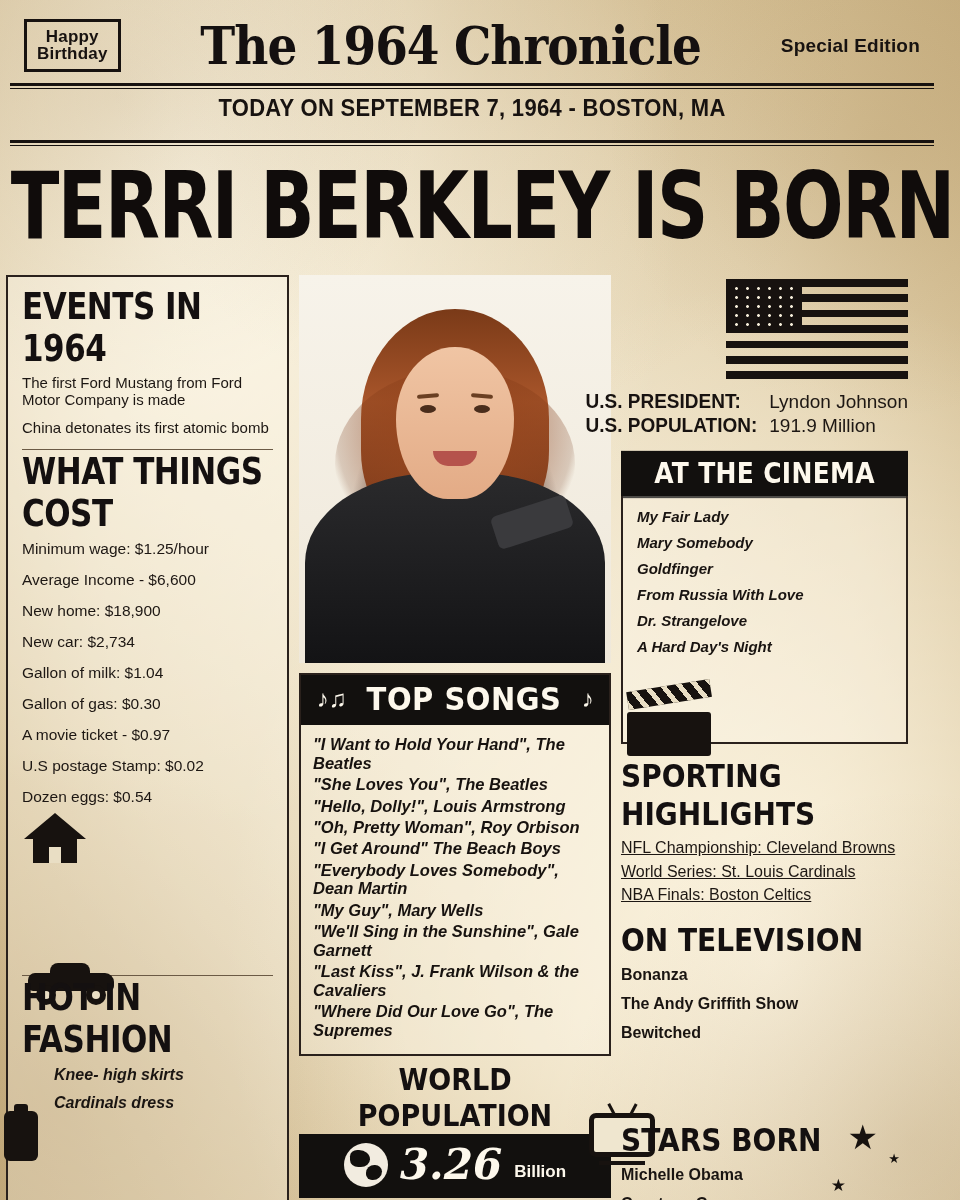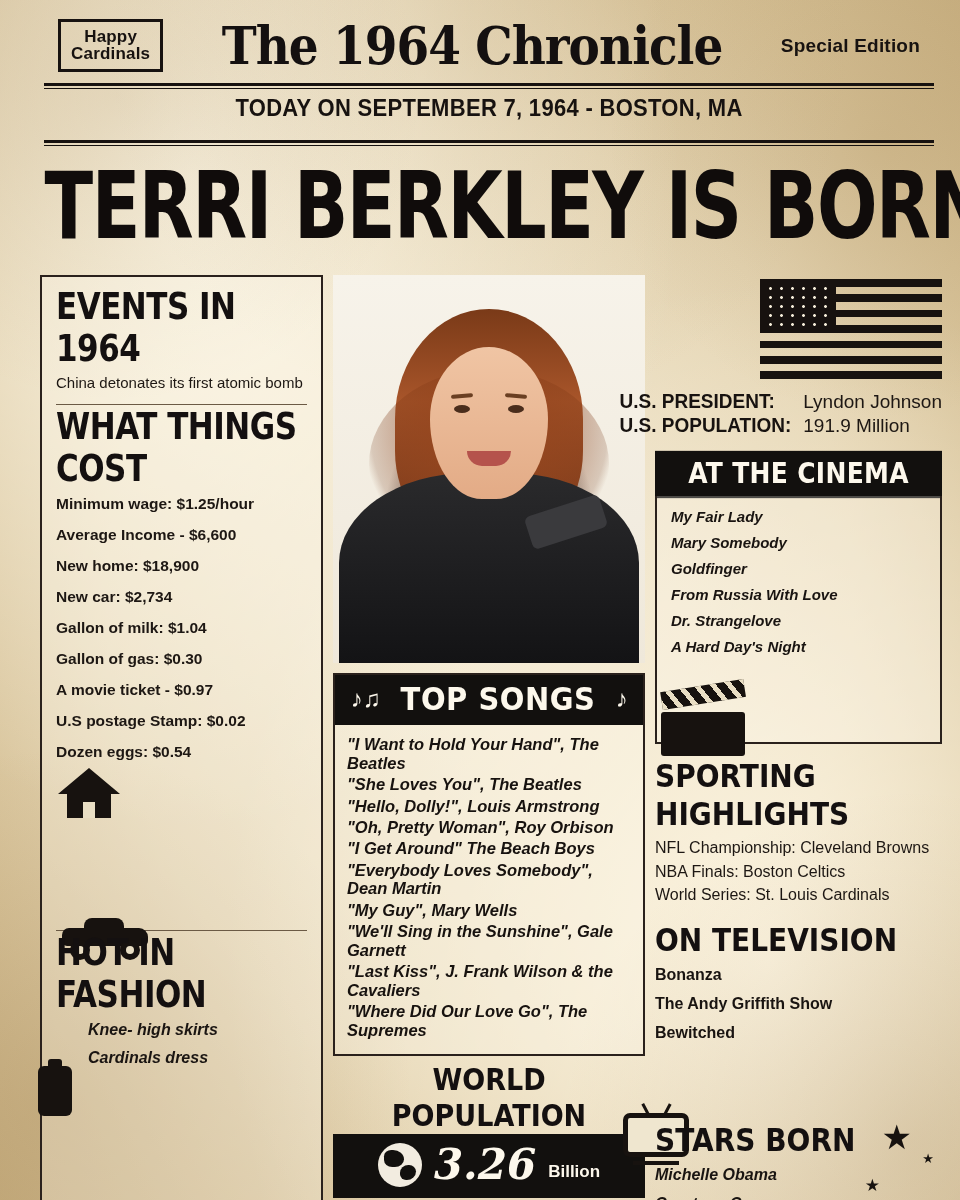--- a/index.html
+++ b/index.html
@@ -9,21 +9,21 @@
     background: #e8dcc0;
   }
   .page {
     position: relative;
     width: 960px; height: 1200px;
     background:
       radial-gradient(ellipse at 20% 15%, rgba(255,250,235,0.95) 0%, rgba(255,250,235,0) 45%),
       radial-gradient(ellipse at 80% 80%, rgba(255,248,230,0.9) 0%, rgba(255,248,230,0) 50%),
       radial-gradient(ellipse at 50% 50%, #f3e9d2 0%, #e4d4b2 55%, #d6c197 80%, #c9b183 100%);
     overflow: hidden;
-    padding: 18px 22px 14px 40px;
+    padding: 18px 22px 14px 6px;
   }
   .page:before {
     content:"";
     position:absolute; inset:0;
     background:
       radial-gradient(circle at 12% 8%, rgba(150,115,60,0.18) 0%, rgba(150,115,60,0) 22%),
       radial-gradient(circle at 92% 12%, rgba(150,115,60,0.16) 0%, rgba(150,115,60,0) 20%),
       radial-gradient(circle at 6% 92%, rgba(140,105,55,0.20) 0%, rgba(140,105,55,0) 25%),
       radial-gradient(circle at 95% 95%, rgba(140,105,55,0.18) 0%, rgba(140,105,55,0) 24%),
       radial-gradient(circle at 50% 4%, rgba(160,125,70,0.12) 0%, rgba(160,125,70,0) 30%);
@@ -119,21 +119,20 @@
   .ev-item {
     font-size: 15px;
     line-height: 1.12;
     color: #1d1713;
     margin-bottom: 11px;
   }
   .cost-item {
     font-size: 15.5px;
     color: #1d1713;
     margin-bottom: 13px;
-    font-weight: bold;
   }
   .fash-item {
     font-weight: 700;
     font-style: italic;
     font-size: 16px;
     color: #1a1512;
     margin-bottom: 10px;
   }
 
   .col-left { position: relative; }
@@ -215,23 +214,23 @@
   .songs-panel { border:2px solid #2a211c; background:rgba(255,252,242,.28); }
   .songs-head { background:#12100e; color:#fdf8ec; display:flex; align-items:center; justify-content:center; gap:20px; padding:7px 0 9px;}
   .songs-head .t { font-family:"DejaVu Sans", sans-serif; font-weight:700; font-size:29px; transform:scaleY(1.12); letter-spacing:.5px;}
   .songs-list { padding:10px 12px 12px; }
   .song { font-weight:700; font-style:italic; font-size:16.5px; line-height:1.12; color:#17120f; margin-bottom:3px;}
 
   .r-sec-title{
     font-family:"DejaVu Sans", sans-serif; font-weight:700; font-size:28px;
     color:#141010; transform:scaleY(1.16); transform-origin:left center; margin:6px 0 10px;
   }
-  .r-item{font-size:16px;color:#1d1713;line-height:1.22;margin-bottom:4px;}
+  .r-item{font-size:16px;color:#1d1713;line-height:1.22;margin-bottom:4px;text-decoration:underline;}
   .tv-item{font-weight:700;font-size:16px;color:#191411;margin-bottom:11px;}
-  .star-item{font-weight:700;font-style:italic;font-size:16px;color:#191411;margin-bottom:11px;}
+  .star-item{font-weight:700;font-size:16px;color:#191411;margin-bottom:11px;}
 
   .worldpop-title{
     font-family:"DejaVu Sans", sans-serif;font-weight:700;font-size:27px;text-align:center;
     color:#141010;transform:scaleY(1.14);margin:10px 0 6px;
   }
   .worldpop-bar{
     background:#12100e;color:#fdf8ec;display:flex;align-items:center;justify-content:center;gap:12px;
     padding:9px 0 11px;
   }
   .wp-num{font-family:"DejaVu Serif", serif; font-style:italic; font-weight:700; font-size:42px; line-height:1;}
@@ -273,21 +272,21 @@
 </style>
 </head>
 <body>
 
 <div class="page">
 <div class="inner">
 
   <div class="masthead">
     <div class="bday-box">
       <div>Happy</div>
-      <div>Cardinals</div>
+      <div>Birthday</div>
     </div>
     <div class="paper-title">The 1964 Chronicle</div>
     <div class="special">Special Edition</div>
   </div>
 
   <div class="rule"></div>
   <div class="rule-thin"></div>
 
   <div class="dateline">TODAY ON SEPTEMBER 7, 1964 - BOSTON, MA</div>
 
@@ -295,20 +294,21 @@
   <div class="rule-thin"></div>
 
   <div class="headline">TERRI BERKLEY IS BORN</div>
 
   <div class="body-grid">
 
     <div class="boxed col-left">
 
       <div class="sec-title">EVENTS IN 1964</div>
       <div>
+        <div class="ev-item">The first Ford Mustang from Ford Motor Company is made</div>
         <div class="ev-item">China detonates its first atomic bomb</div>
       </div>
 
       <div class="hr-sec"></div>
 
       <div class="sec-title">WHAT THINGS COST</div>
       <div style="position:relative;">
         <div class="cost-item">Minimum wage: $1.25/hour</div>
         <div class="cost-item">Average Income - $6,600</div>
         <div class="cost-item">New home: $18,900</div>
@@ -417,22 +417,22 @@
           <div class="icon-abs ic-clap" style="right:10px; top:28px;">
             <div class="bd"></div>
                 <div class="tp"></div>
           </div>
         </div>
       </div>
 
       <div style="margin-top:18px;">
         <div class="r-sec-title">SPORTING HIGHLIGHTS</div>
         <div class="r-item">NFL Championship: Cleveland Browns</div>
+        <div class="r-item">World Series: St. Louis Cardinals</div>
         <div class="r-item">NBA Finals: Boston Celtics</div>
-        <div class="r-item">World Series: St. Louis Cardinals</div>
       </div>
 
       <div style="margin-top:18px; position:relative;">
         <div class="r-sec-title">ON TELEVISION</div>
         <div class="tv-item">Bonanza</div>
         <div class="tv-item">The Andy Griffith Show</div>
         <div class="tv-item">Bewitched</div>
         <div class="icon-abs ic-tv" style="right:32px; top:52px;">
           <div class="ant1"></div>
               <div class="ant2"></div>

